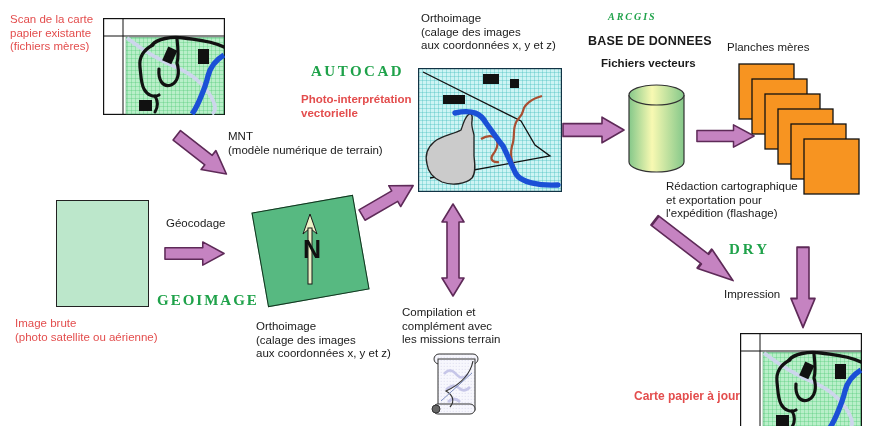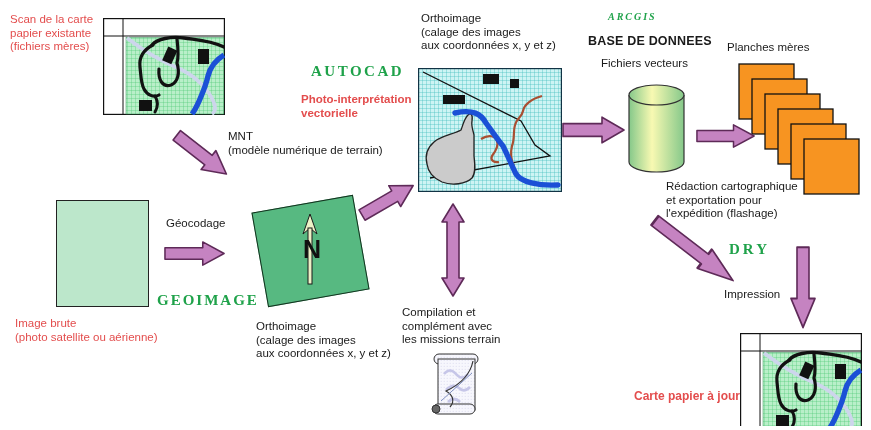--- a/index.html
+++ b/index.html
@@ -20,21 +20,21 @@
     position:absolute;
     font-family:"Liberation Serif", serif;
     font-weight:bold;
     font-size:15px;
     letter-spacing:2px;
     color:var(--green-text);
     white-space:nowrap;
   }
   .italic { font-style:italic; }
   .caps { font-size:12.5px; font-weight:bold; letter-spacing:0.2px; }
-  .semib { font-weight:normal; }
+  .semib { font-weight:bold; }
   .abs { position:absolute; }
   .blockarrow { position:absolute; }
   .blockarrow svg { display:block; width:100%; height:100%; overflow:visible; }
   .arrowpoly {
     fill:var(--arrow-fill);
     stroke:var(--arrow-stroke);
     stroke-width:1.6;
     stroke-linejoin:round;
   }
   #geo-square {

